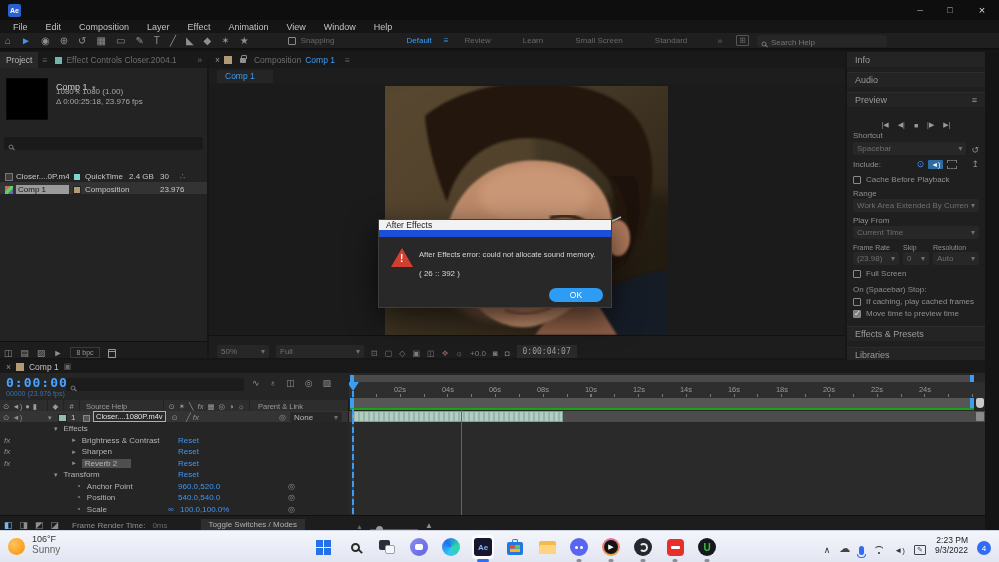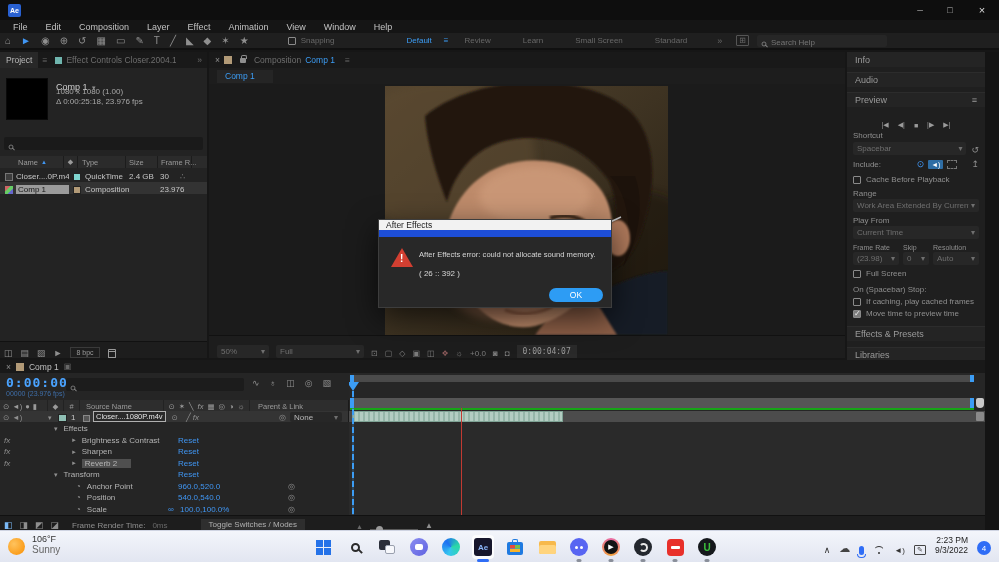--- a/index.html
+++ b/index.html
@@ -106,38 +106,20 @@
     <span class="f9" style="color:#cfcfcf">Comp 1</span>
     <span class="f7 dim"> ▾</span>
   </div>
   <div class="abs f8 nw" style="left:56px;top:35px;color:#a8a8a8">1080 x 1080 (1.00)</div>
   <div class="abs f8 nw" style="left:56px;top:45px;color:#a8a8a8">Δ 0:00:25:18, 23.976 fps</div>
   <div class="abs flex" style="left:4px;top:85px;width:199px;height:13px;background:#1a1a1a;border-radius:2px;padding:0 4px">
     <span class="mag" style="transform:scale(.8)"></span>
     <input style="background: transparent; width: 170px; margin-left: 4px;">
   </div>
 
-  <div class="abs flex" style="left:0;top:104px;width:207px;height:12px;background:#2b2b2b;font-size:7.5px;color:#9a9a9a">
-    <div class="pcell" style="width:64px;padding-left:18px">
-      <span>Name</span>
-      <span style="color:#4096f3;font-size:6px;margin-left:3px">▲</span>
-    </div>
-    <div class="pcell" style="width:14px;justify-content:center">
-        <span style="font-size:7px">◆</span>
-      </div>
-    <div class="pcell" style="width:48px;padding-left:4px">
-        <span>Type</span>
-      </div>
-    <div class="pcell" style="width:32px;padding-left:3px">
-        <span>Size</span>
-      </div>
-    <div class="pcell" style="width:34px;padding-left:3px">
-        <span class="nw">Frame R...</span>
-      </div>
-  </div>
 
   <div class="abs flex" style="left:0;top:117px;width:207px;height:12px;font-size:8px;color:#c6c6c6">
     <span class="sw" style="background:#3d3d3d;border:1px solid #777;margin:0 3px 0 5px"></span>
     <span class="nw" style="width:53px;overflow:hidden">Closer....0P.m4v</span>
     <span class="sw" style="background:#7fd4cf;margin:0 4px;border:1px solid #222"></span>
     <span style="width:44px">QuickTime</span>
     <span style="width:31px">2.4 GB</span>
     <span style="width:20px">30</span>
     <span class="dim" style="font-size:8px">∴</span>
   </div>
@@ -370,21 +352,21 @@
       <span>●</span>
       <span>▮</span>
     </span>
     <span class="flex" style="width:16px;justify-content:center;border-right:1px solid #222;height:100%">
         <span>◆</span>
       </span>
     <span class="flex" style="width:16px;justify-content:center;border-right:1px solid #222;height:100%">
         <span>#</span>
       </span>
     <span class="flex" style="width:84px;padding-left:6px;border-right:1px solid #222;height:100%">
-        <span>Source Name</span>
+        <span>Source Help</span>
       </span>
     <span class="flex" style="width:86px;gap:4px;justify-content:center;border-right:1px solid #222;height:100%">
       <span>⊙</span>
       <span>✶</span>
       <span>╲</span>
       <span style="font-style:italic">fx</span>
       <span>▦</span>
       <span>◎</span>
       <span>◑</span>
       <span>☼</span>
@@ -477,20 +459,35 @@
     <span class="dim f8">▲</span>
   </div>
 
   <div class="abs" style="left:349px;top:13px;width:636px;height:142px;background:#262626;overflow:hidden">
 
     <div class="abs" style="left:1px;top:2px;width:624px;height:7px;background:#4a4a4a;border-radius:2px">
       <span class="abs" style="left:0;top:0;width:4px;height:7px;background:#3c9df5"></span>
       <span class="abs" style="right:0;top:0;width:4px;height:7px;background:#3c9df5"></span>
     </div>
 
+    <div class="abs" style="left:0;top:9px;width:636px;height:16px;background:#2e2e2e">
+      <span class="tick-label" style="left:51px">02s</span>
+      <span class="tick-label" style="left:99px">04s</span>
+      <span class="tick-label" style="left:146px">06s</span>
+      <span class="tick-label" style="left:194px">08s</span>
+      <span class="tick-label" style="left:242px">10s</span>
+      <span class="tick-label" style="left:290px">12s</span>
+      <span class="tick-label" style="left:337px">14s</span>
+      <span class="tick-label" style="left:385px">16s</span>
+      <span class="tick-label" style="left:433px">18s</span>
+      <span class="tick-label" style="left:480px">20s</span>
+      <span class="tick-label" style="left:528px">22s</span>
+      <span class="tick-label" style="left:576px">24s</span>
+      <div class="abs" style="left:3px;bottom:1px;width:622px;height:3px;background:repeating-linear-gradient(90deg,#777 0 1px,transparent 1px 23.85px)"></div>
+    </div>
 
     <div class="abs" style="left:1px;top:25px;width:624px;height:10px;background:#565656;border-radius:2px">
       <span class="abs" style="left:0;top:0;width:4px;height:10px;background:#3c9df5"></span>
       <span class="abs" style="right:0;top:0;width:4px;height:10px;background:#3c9df5"></span>
     </div>
     <span class="abs" style="left:627px;top:25px;width:8px;height:10px;background:#c9c9c9;border-radius:2px 2px 4px 4px"></span>
 
     <div class="abs" style="left:1px;top:35px;width:624px;height:2px;background:#17a517"></div>
 
     <div class="abs" style="left:0;top:38px;width:636px;height:11px;background:#4c4c4c">

